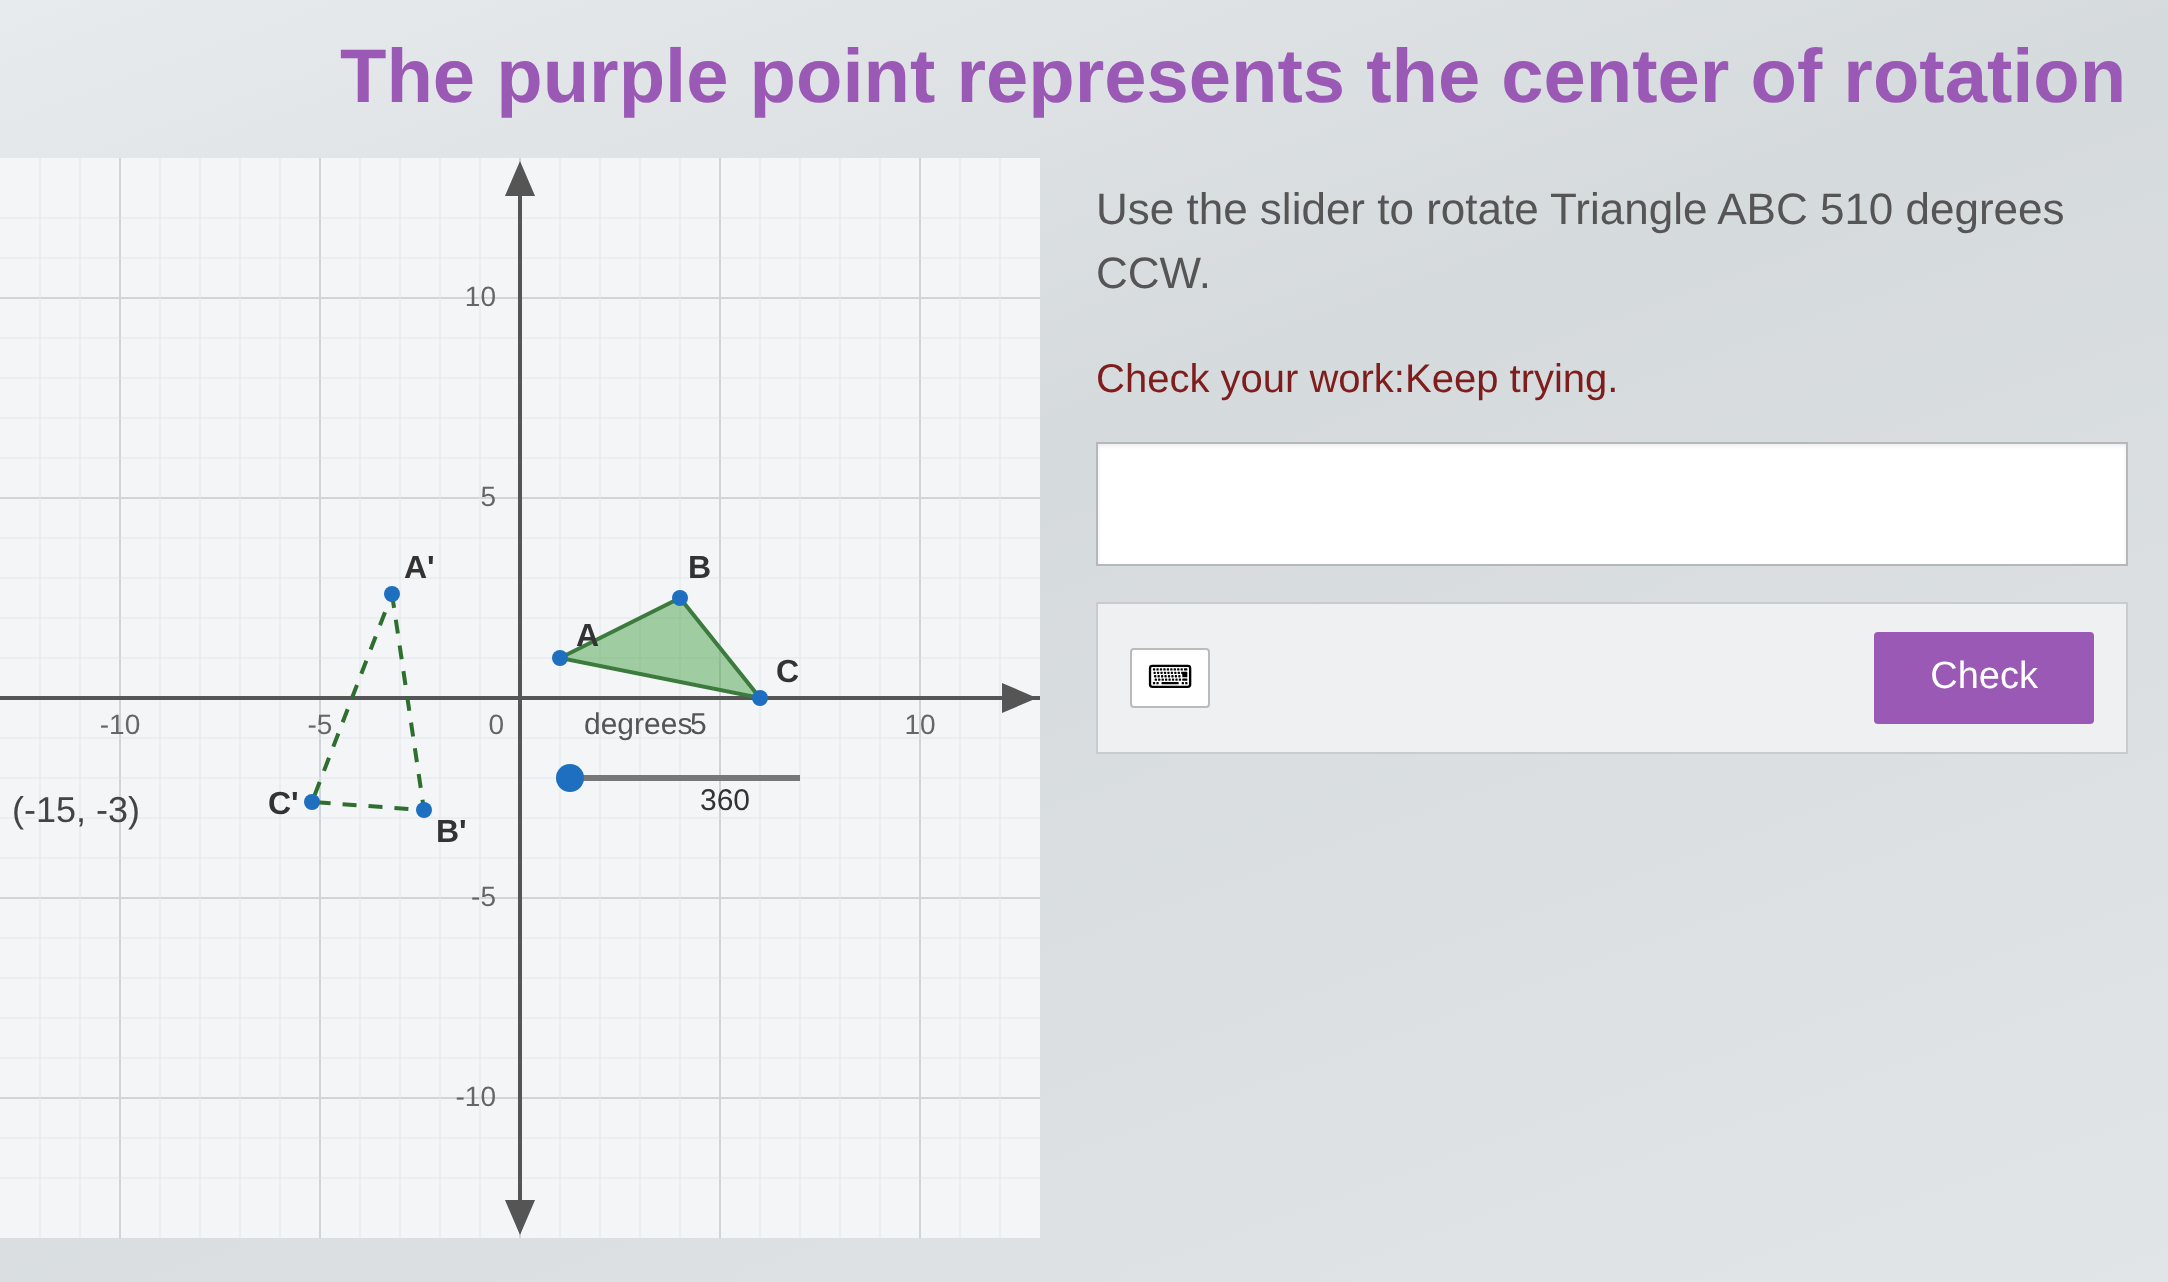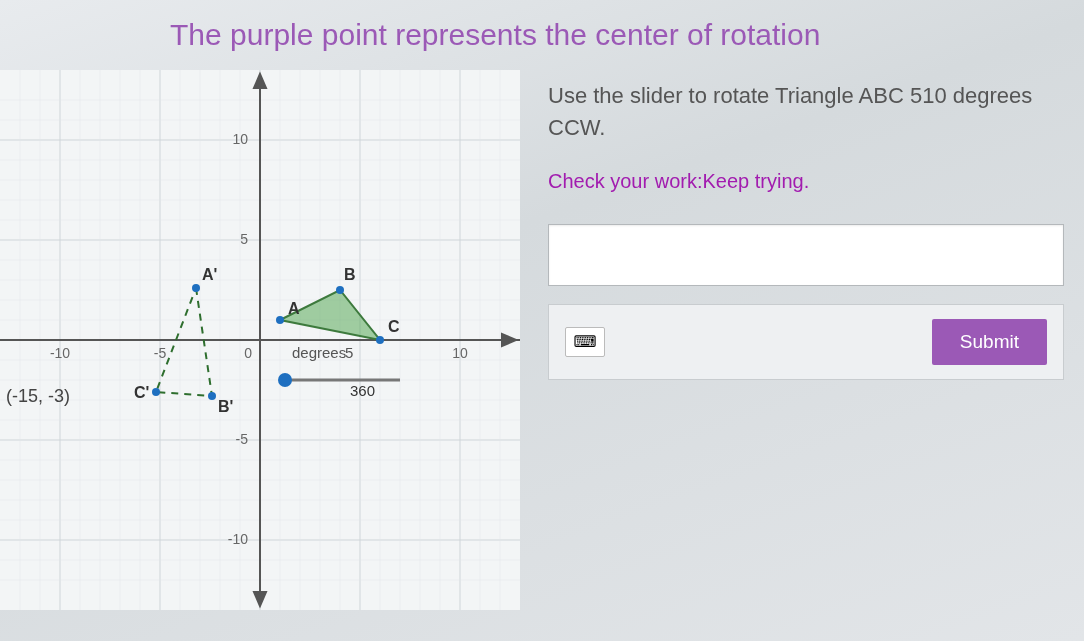--- a/index.html
+++ b/index.html
@@ -11,22 +11,22 @@
     overflow: hidden;
     color: #3a3a3a;
   }
   .page {
     width: 100%;
     height: 100%;
     padding-top: 18px;
   }
   .title {
     color: #9b59b6;
-    font-size: 30px;
-    font-weight: 400;
+    font-size: 38px;
+    font-weight: 700;
     margin-left: 170px;
     margin-bottom: 18px;
   }
   .columns {
     display: flex;
     gap: 28px;
     padding: 0 20px 0 0;
   }
   .graph-wrap {
     width: 520px;
@@ -49,23 +49,23 @@
   .question {
     font-size: 21px;
     color: #333;
     line-height: 1.45;
     margin-bottom: 20px;
   }
   .question .lead { font-weight: 700; }
   .hint { font-style: italic; color: #666; }
   .feedback {
     font-size: 20px;
-    color: #a21caf;
+    color: #7f1d1d;
     line-height: 1.5;
-    margin-bottom: 28px;
+    margin-bottom: 16px;
   }
   .kbd-btn {
     width: 40px;
     height: 30px;
     background: #fff;
     border: 1px solid #bbb;
     border-radius: 2px;
     display: flex;
     align-items: center;
     justify-content: center;
@@ -237,17 +237,17 @@
       <div class="feedback">
         <div>Check your work:Keep trying.</div>
       </div>
 
       <input class="answer-input-real" type="text" value="" style="">
 
       <div class="controls-row">
         <button class="kbd-btn">
           <span>⌨</span>
         </button>
-        <button class="submit-btn">Submit</button>
+        <button class="submit-btn">Check</button>
       </div>
     </div>
   </div>
 </div>
 
 </body></html>

